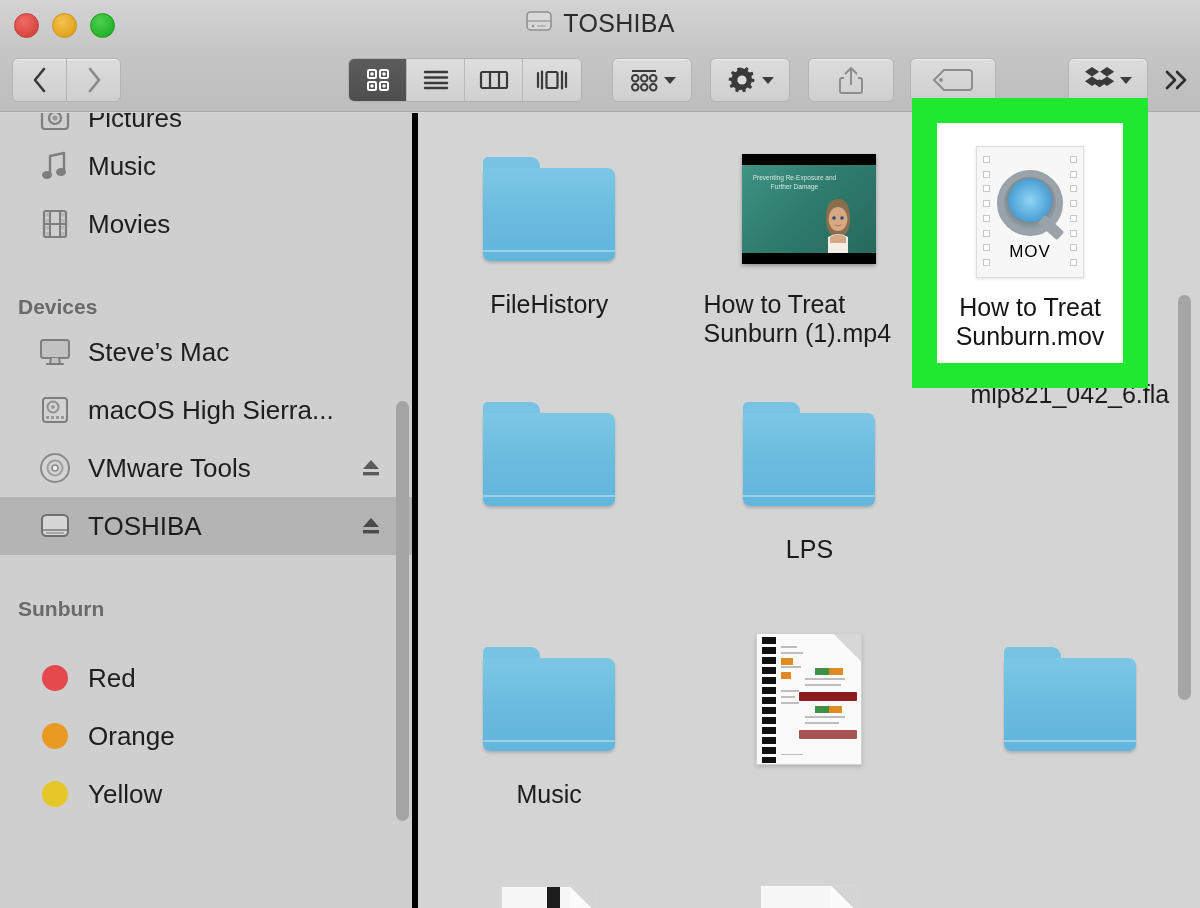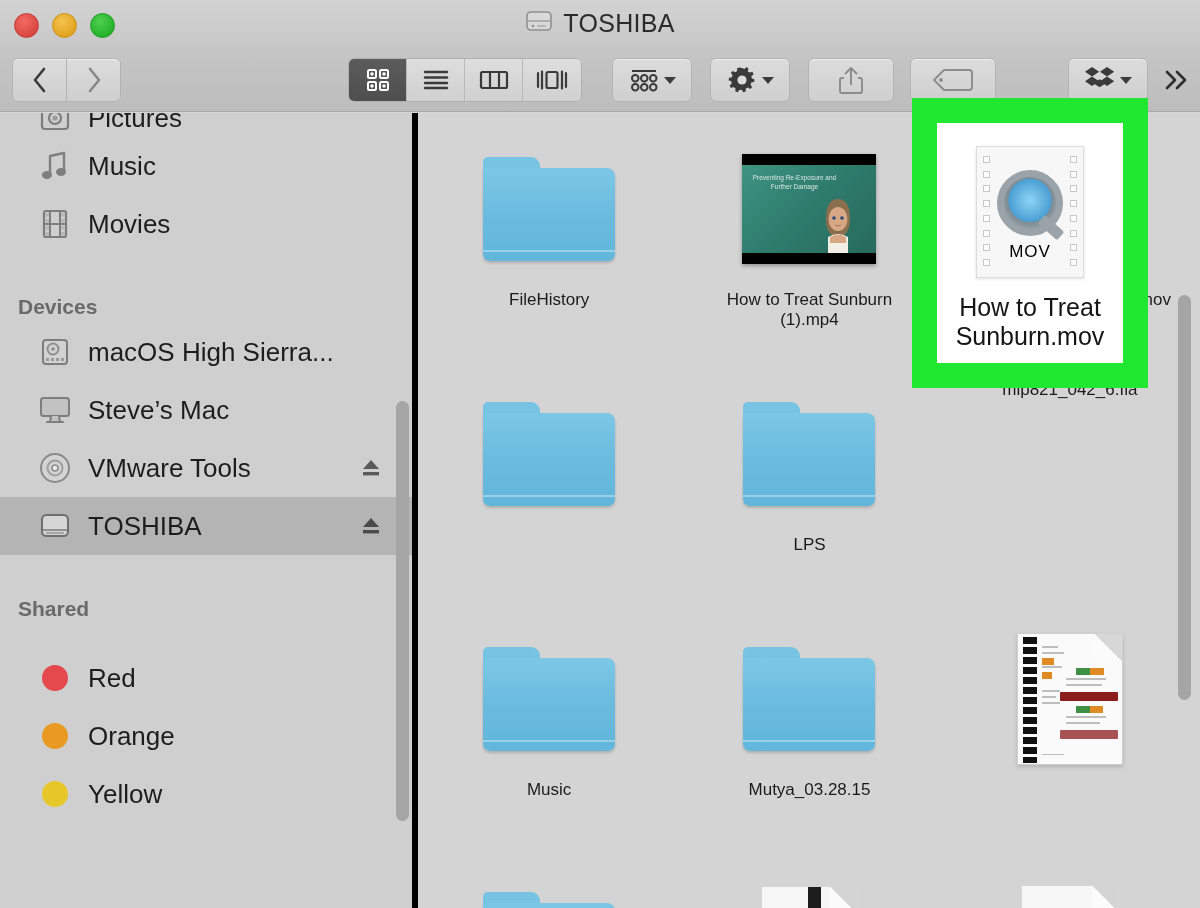--- a/index.html
+++ b/index.html
@@ -133,21 +133,21 @@
   .cell {
     height: 245px;
     display: flex; flex-direction: column; align-items: center;
     padding-top: 18px;
   }
   .thumb {
     height: 155px; width: 100%;
     display: flex; align-items: center; justify-content: center;
   }
   .fname {
-    font-size: 17px; color: #1b1b1b; text-align: center;
+    font-size: 25px; color: #1b1b1b; 
     line-height: 1.17; max-width: 212px; margin-top: 4px;
   }
 
   
   .folder { position: relative; width: 132px; height: 104px; }
   .folder .tab {
     position: absolute; top: 0; left: 0; width: 57px; height: 16px;
     background: #76c3e3; border-radius: 5px 9px 0 0;
   }
   .folder .body {
@@ -459,48 +459,48 @@
         </svg>
       </span>
       <span class="side-label">Movies</span>
     </div>
 
     <div class="spacer-sm"></div>
     <div class="side-head">Devices</div>
 
     <div class="side-row">
       <span class="side-icon">
+        <svg width="34" height="30" viewBox="0 0 34 30">
+          <rect x="3" y="3" width="28" height="18" rx="2.5" fill="#c2c2c2" stroke="#7e7e7e" stroke-width="2"></rect>
+          <path d="M13 21 L12 27 H22 L21 21" fill="#c2c2c2" stroke="#7e7e7e" stroke-width="2" stroke-linejoin="round"></path>
+          <path d="M9 27 H25" stroke="#7e7e7e" stroke-width="2" stroke-linecap="round"></path>
+        </svg>
+      </span>
+      <span class="side-label">Steve’s Mac</span>
+    </div>
+
+    <div class="side-row">
+      <span class="side-icon">
         <svg width="32" height="32" viewBox="0 0 32 32">
           <rect x="4" y="4" width="24" height="24" rx="3" fill="#d2d2d2" stroke="#7e7e7e" stroke-width="2"></rect>
           <circle cx="14" cy="13" r="5.5" fill="none" stroke="#8f8f8f" stroke-width="2"></circle>
           <circle cx="14" cy="13" r="1.8" fill="#8f8f8f"></circle>
           <g fill="#9a9a9a">
               <rect x="7" y="22" width="3" height="3"></rect>
               <rect x="12" y="22" width="3" height="3"></rect>
               <rect x="17" y="22" width="3" height="3"></rect>
               <rect x="22" y="22" width="3" height="3"></rect>
             </g>
         </svg>
       </span>
       <span class="side-label">macOS High Sierra...</span>
     </div>
 
     <div class="side-row">
       <span class="side-icon">
-        <svg width="34" height="30" viewBox="0 0 34 30">
-          <rect x="3" y="3" width="28" height="18" rx="2.5" fill="#c2c2c2" stroke="#7e7e7e" stroke-width="2"></rect>
-          <path d="M13 21 L12 27 H22 L21 21" fill="#c2c2c2" stroke="#7e7e7e" stroke-width="2" stroke-linejoin="round"></path>
-          <path d="M9 27 H25" stroke="#7e7e7e" stroke-width="2" stroke-linecap="round"></path>
-        </svg>
-      </span>
-      <span class="side-label">Steve’s Mac</span>
-    </div>
-
-    <div class="side-row">
-      <span class="side-icon">
         <svg width="34" height="34" viewBox="0 0 34 34">
           <circle cx="17" cy="17" r="14" fill="#d4d4d4" stroke="#8a8a8a" stroke-width="2"></circle>
           <circle cx="17" cy="17" r="7.5" fill="none" stroke="#9f9f9f" stroke-width="2"></circle>
           <circle cx="17" cy="17" r="3" fill="#f0f0f0" stroke="#8a8a8a" stroke-width="1.6"></circle>
         </svg>
       </span>
       <span class="side-label">VMware Tools</span>
       <span class="eject">
         <svg width="22" height="22" viewBox="0 0 22 22">
           <path d="M11 3 L19 12 H3 Z" fill="#5a5a5a"></path>
@@ -520,21 +520,21 @@
       <span class="side-label">TOSHIBA</span>
       <span class="eject">
         <svg width="22" height="22" viewBox="0 0 22 22">
           <path d="M11 3 L19 12 H3 Z" fill="#4a4a4a"></path>
           <rect x="3" y="15" width="16" height="3.4" fill="#4a4a4a"></rect>
         </svg>
       </span>
     </div>
 
     <div class="spacer-sm"></div>
-    <div class="side-head">Shared</div>
+    <div class="side-head">Sunburn</div>
 
 
     <div class="spacer-sm"></div>
 
     <div class="side-row">
       <span class="side-icon">
         <span class="tag-dot" style="background:#e5484d;"></span>
       </span>
       <span class="side-label">Red</span>
     </div>
@@ -644,29 +644,20 @@
       <div class="cell">
         <div class="thumb">
           <div class="folder">
               <div class="tab"></div>
               <div class="body"></div>
             </div>
         </div>
         <div class="fname">Music</div>
       </div>
 
-      <div class="cell">
-        <div class="thumb">
-          <div class="folder">
-              <div class="tab"></div>
-              <div class="body"></div>
-            </div>
-        </div>
-        <div class="fname">Mutya_03.28.15</div>
-      </div>
 
       <div class="cell">
         <div class="thumb">
           <div class="pdficon">
             <div class="spiral"></div>
             <div class="corner"></div>
             <div class="ln" style="left:24px; top:12px; width:16px;"></div>
             <div class="ln" style="left:24px; top:18px; width:22px;"></div>
             <div class="org" style="left:24px; top:24px; width:12px;"></div>
             <div class="ln" style="left:24px; top:32px; width:20px;"></div>

